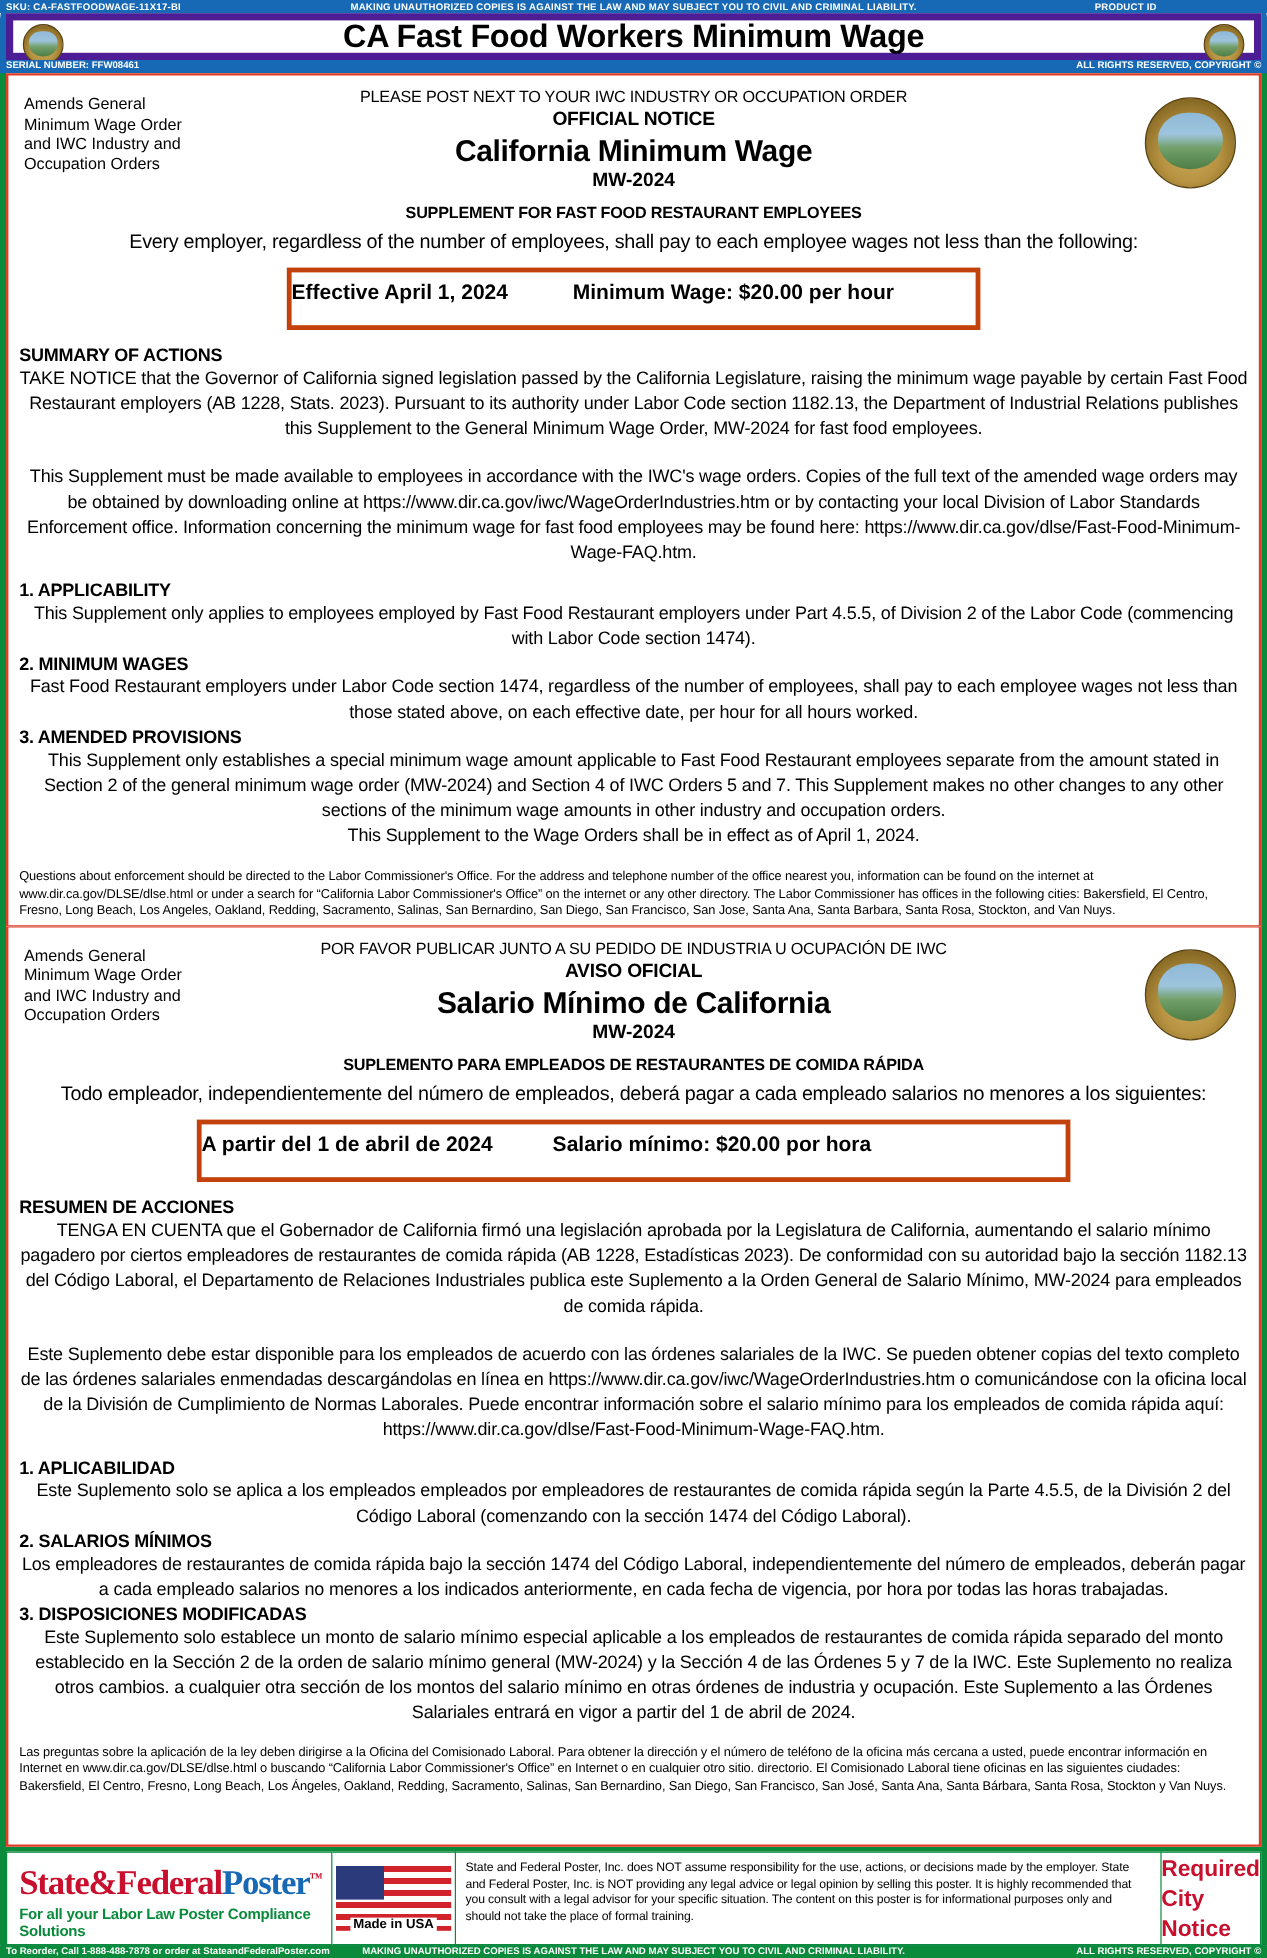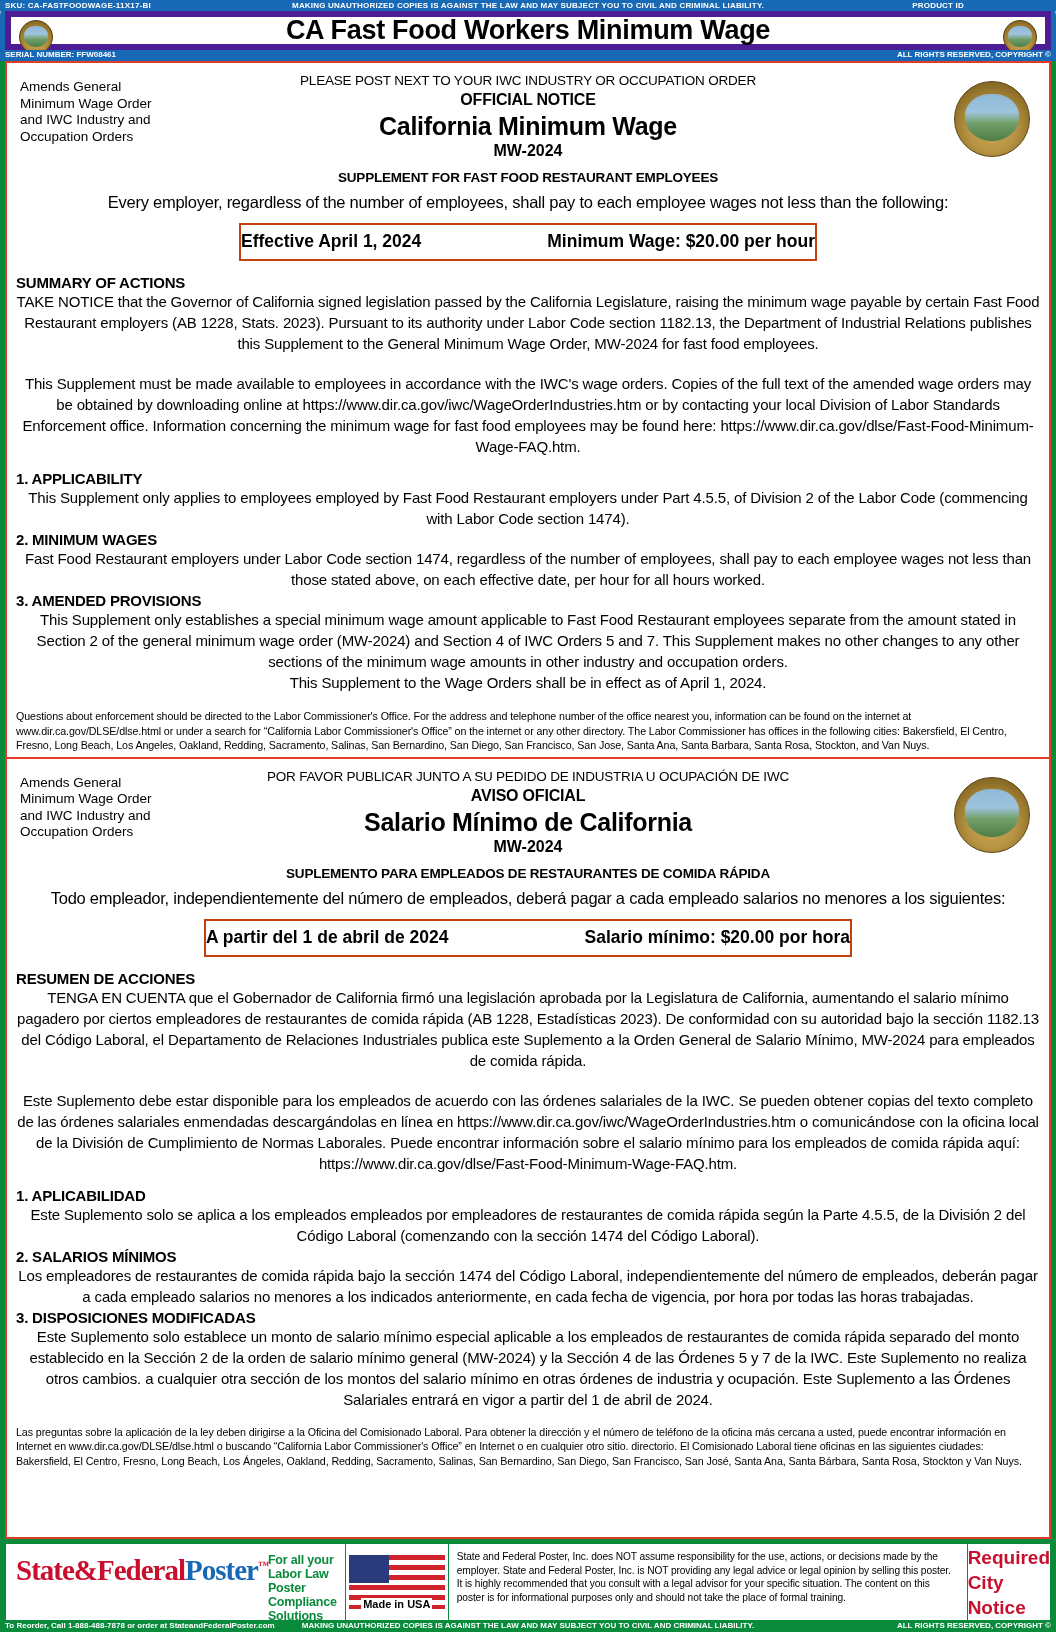--- a/index.html
+++ b/index.html
@@ -114,27 +114,27 @@
   .head-seal .seal { width: 76px; height: 76px; position: relative; }
 
   .every-line {
     text-align: center;
     font-size: 16.5px;
     margin-top: 8px;
     letter-spacing: -0.25px;
   }
   .wage-box {
     margin: 11px auto 0 auto;
-    border: 2px solid #c2410c;
+    border: 4px solid #c2410c;
     width: 578px;
-    padding: 6px 0 7px 0;
-    display: flex; justify-content: space-between; gap: 54px;
+    padding: 6px 0 17px 0;
+    display: flex; justify-content: flex-start; gap: 54px;
     font-size: 17.5px; font-weight: bold;
   }
-  .wage-box-es { width: 648px; gap: 50px; }
+  .wage-box-es { width: 728px; gap: 50px; }
 
   .sec-head {
     font-size: 15px; font-weight: bold; margin-top: 13px; letter-spacing: -0.2px;
   }
   .sec-head.tight { margin-top: 2px; }
   .body-p {
     font-size: 15px; line-height: 21px; letter-spacing: -0.15px;
     margin-top: 0px;
     text-align: center;
   }
@@ -154,21 +154,21 @@
     background: #ffffff;
     display: flex;
     align-items: stretch;
     height: 78px;
   }
   .fcell { position: relative; }
   .brand-cell {
     width: 352px;
     border: 1px solid #0a8b3c;
     padding: 6px 8px 4px 10px;
-    display: flex; justify-content: center;
+    display: flex; flex-direction: column; justify-content: center;
   }
   .brand-top { font-size: 29px; font-weight: bold; line-height: 30px; font-family: "Liberation Serif", serif; letter-spacing: -1px; position: relative; }
   .brand-sf { color: #c8102e; }
   .brand-poster { color: #1769b5; }
   .tm { font-size: 11px; vertical-align: super; color: #c8102e; }
   .brand-sub {
     font-size: 12.5px; font-weight: bold; color: #0a8b3c;
     margin-top: 3px; letter-spacing: -0.2px;
   }
   .flag-cell {

